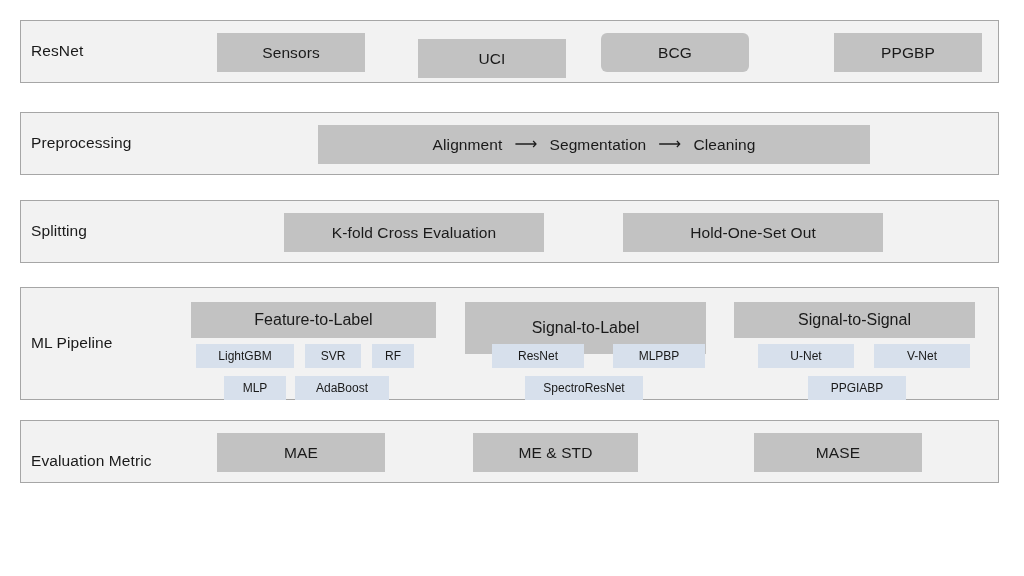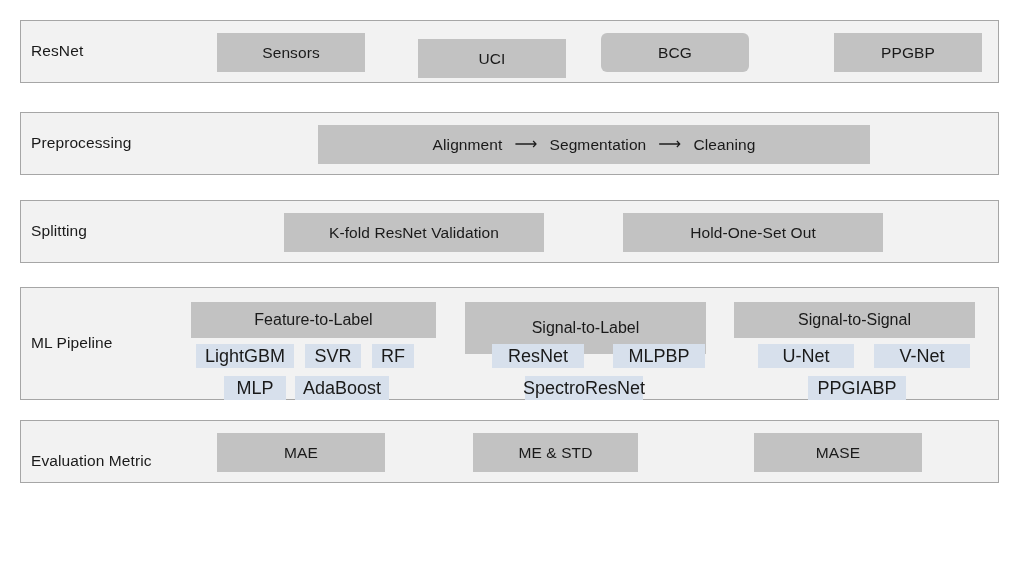--- a/index.html
+++ b/index.html
@@ -43,21 +43,21 @@
     letter-spacing:0.1px;
   }
   
   .mchip{
     position:absolute;
     background:#d7e0ec;
     box-sizing:border-box;
     display:flex;
     align-items:center;
     justify-content:center;
-    font-size:18px;
+    font-size:12px;
     color:#1a1a1a;
     white-space:nowrap;
   }
   .grouphdr{
     position:absolute;
     background:#c2c2c2;
     box-sizing:border-box;
     display:flex;
     align-items:center;
     justify-content:center;
@@ -95,21 +95,21 @@
         <span>Segmentation</span>
         <span class="arrow">⟶</span>
         <span>Cleaning</span>
       </span>
     </div>
   </div>
 
   <div class="row" style="top:200px;height:63px;padding-left:12px;">
     <div class="row-label" style="top:21px;">Splitting</div>
 
-    <div class="chip" style="left:263px;top:12px;width:260px;height:39px;">K-fold ResNet Validation</div>
+    <div class="chip" style="left:263px;top:12px;width:260px;height:39px;">K-fold Cross Evaluation</div>
     <div class="chip" style="left:602px;top:12px;width:260px;height:39px;">Hold-One-Set Out</div>
   </div>
 
   <div class="row" style="top:287px;height:113px;">
     <div class="row-label" style="top:46px;">ML Pipeline</div>
 
     <div class="grouphdr" style="left:170px;top:14px;width:245px;height:36px;">Feature-to-Label</div>
     <div class="mchip" style="left:175px;top:56px;width:98px;height:24px;">LightGBM</div>
     <div class="mchip" style="left:284px;top:56px;width:56px;height:24px;">SVR</div>
     <div class="mchip" style="left:351px;top:56px;width:42px;height:24px;">RF</div>

